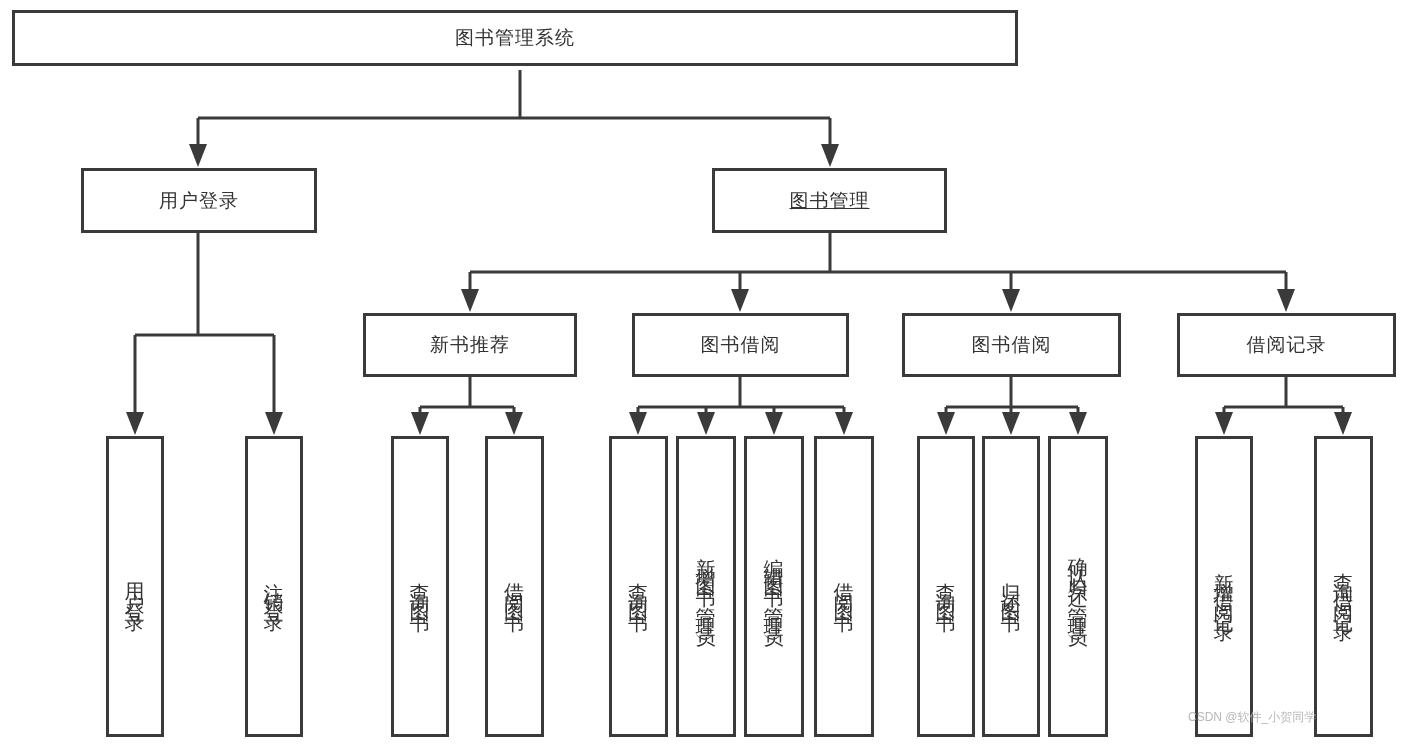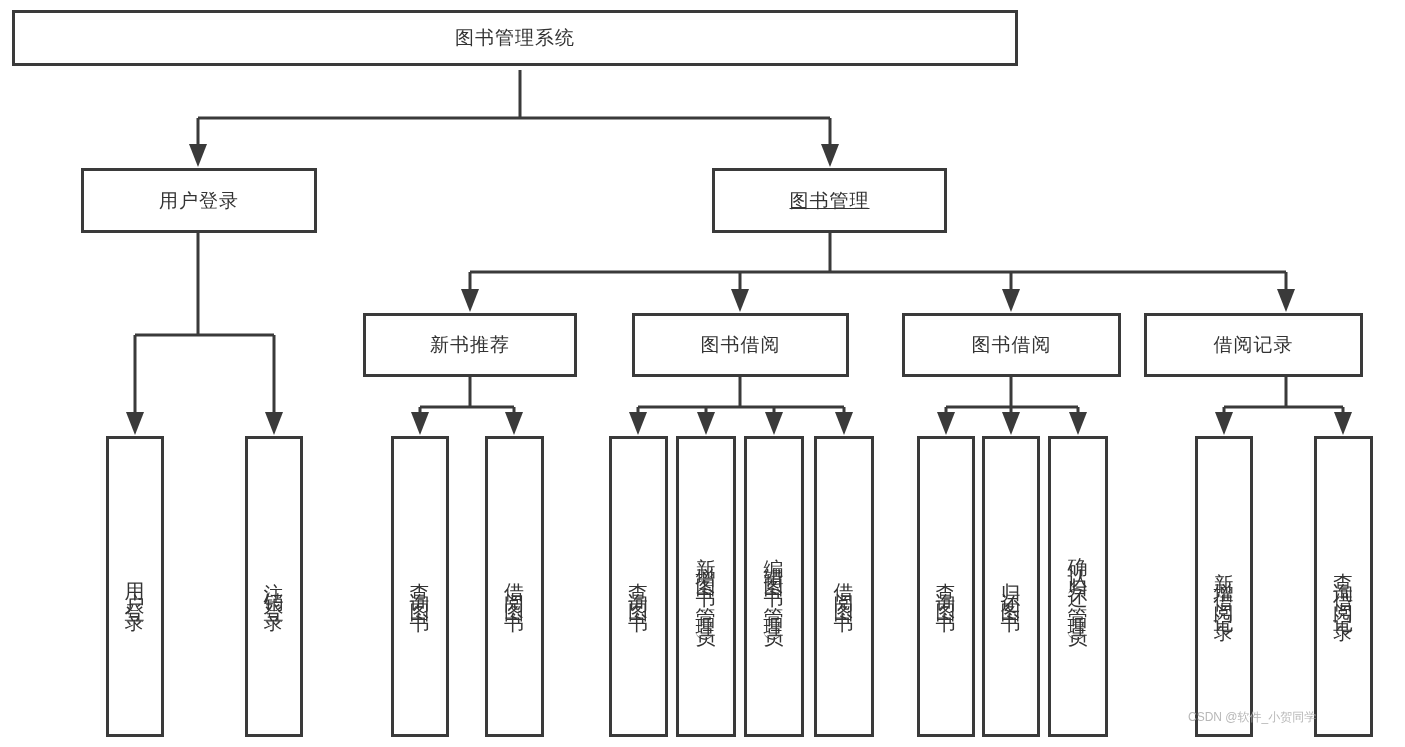--- a/index.html
+++ b/index.html
@@ -139,21 +139,21 @@
 
   <div class="hbox" style="left:363px; top:313px; width:214px; height:64px;">
     <span>新书推荐</span>
   </div>
   <div class="hbox" style="left:632px; top:313px; width:217px; height:64px;">
     <span>图书借阅</span>
   </div>
   <div class="hbox" style="left:902px; top:313px; width:219px; height:64px;">
     <span>图书借阅</span>
   </div>
-  <div class="hbox" style="left:1144px; top:313px; width:219px; height:64px;">
+  <div class="hbox" style="left:1177px; top:313px; width:219px; height:64px;">
     <span>借阅记录</span>
   </div>
 
   <div class="vbox" style="left:106px; top:436px; width:58px; height:301px;">
     <span class="vtext">用户登录</span>
   </div>
   <div class="vbox" style="left:245px; top:436px; width:58px; height:301px;">
     <span class="vtext">注销登录</span>
   </div>
 

